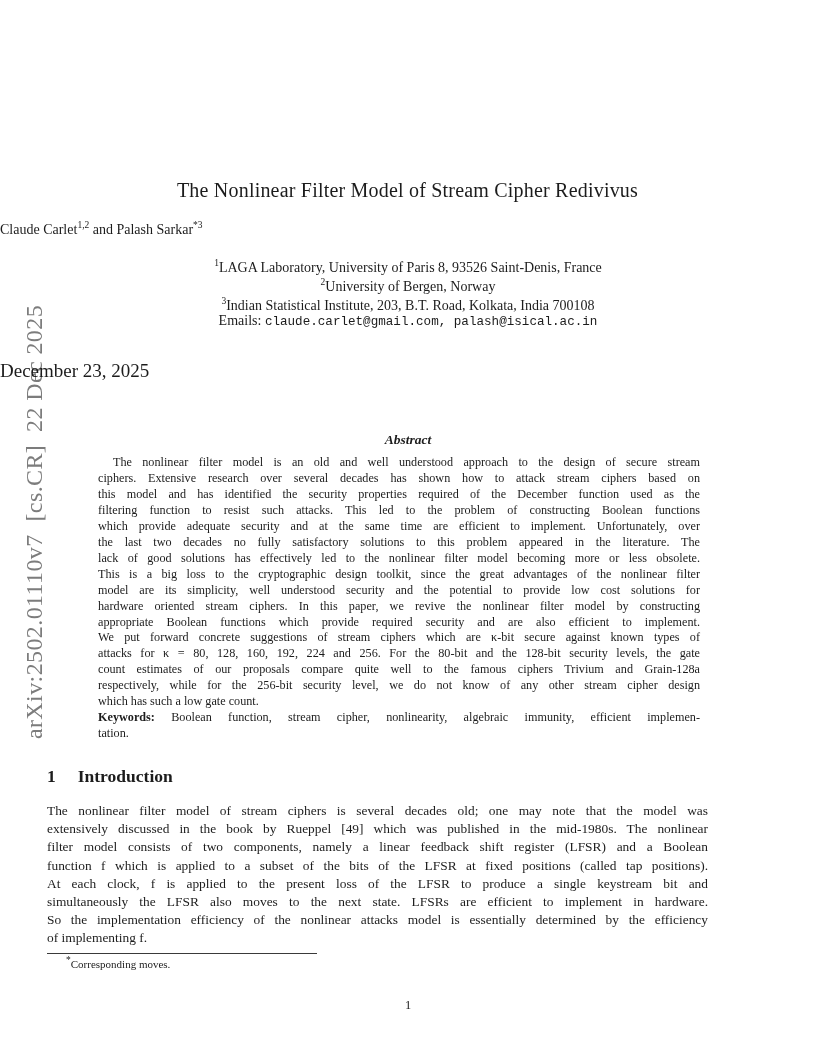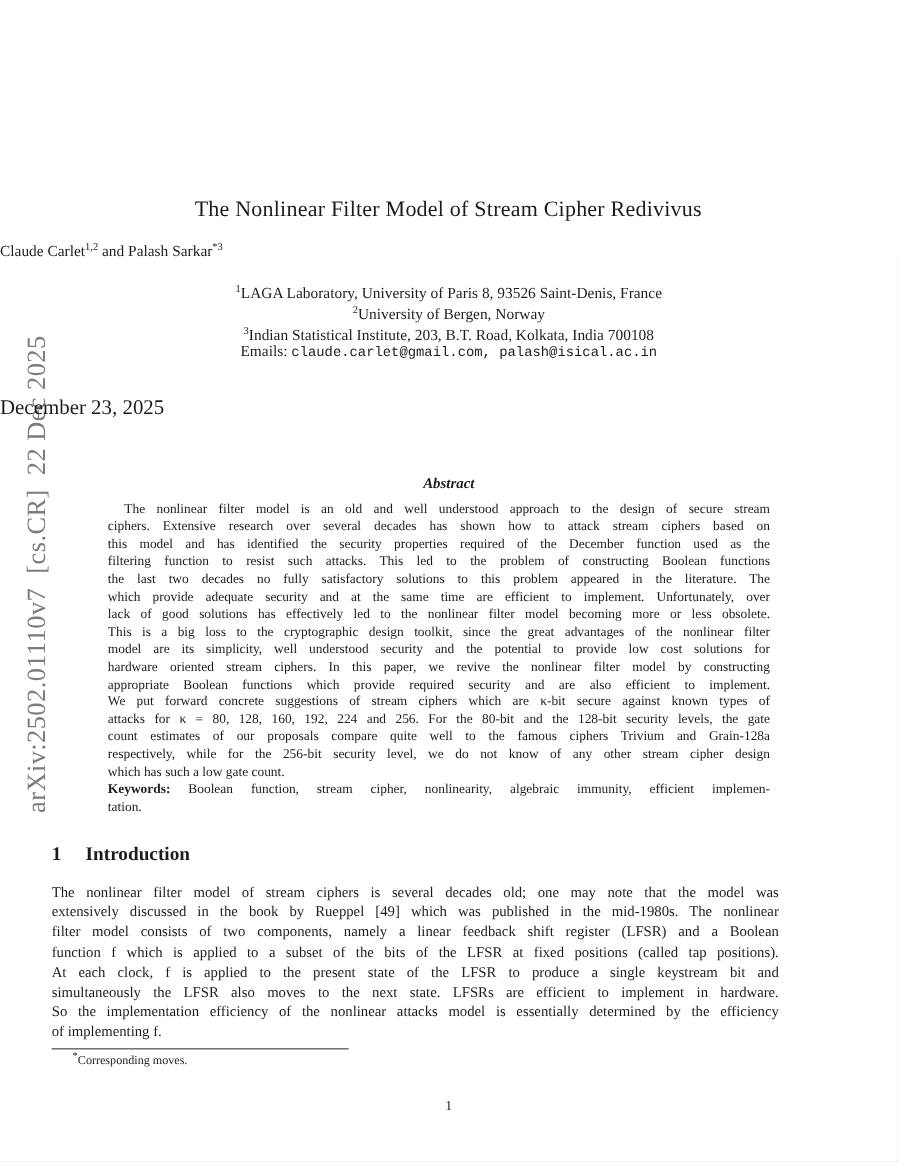--- a/index.html
+++ b/index.html
@@ -59,22 +59,22 @@
   <div class="date">December 23, 2025</div>
 
   <div class="abs-head">Abstract</div>
 
   <div class="abs-wrap">
     <div class="jlines">
         <div class="jline">The nonlinear filter model is an old and well understood approach to the design of secure stream</div>
         <div class="jline">ciphers. Extensive research over several decades has shown how to attack stream ciphers based on</div>
         <div class="jline">this model and has identified the security properties required of the December function used as the</div>
         <div class="jline">filtering function to resist such attacks. This led to the problem of constructing Boolean functions</div>
+        <div class="jline">which provide adequate security and at the same time are efficient to implement. Unfortunately, over</div>
         <div class="jline">the last two decades no fully satisfactory solutions to this problem appeared in the literature. The</div>
-        <div class="jline">which provide adequate security and at the same time are efficient to implement. Unfortunately, over</div>
         <div class="jline">lack of good solutions has effectively led to the nonlinear filter model becoming more or less obsolete.</div>
         <div class="jline">This is a big loss to the cryptographic design toolkit, since the great advantages of the nonlinear filter</div>
         <div class="jline">model are its simplicity, well understood security and the potential to provide low cost solutions for</div>
         <div class="jline">hardware oriented stream ciphers. In this paper, we revive the nonlinear filter model by constructing</div>
         <div class="jline">appropriate Boolean functions which provide required security and are also efficient to implement.</div>
         <div class="jline">We put forward concrete suggestions of stream ciphers which are κ-bit secure against known types of</div>
         <div class="jline">attacks for κ = 80, 128, 160, 192, 224 and 256. For the 80-bit and the 128-bit security levels, the gate</div>
         <div class="jline">count estimates of our proposals compare quite well to the famous ciphers Trivium and Grain-128a</div>
         <div class="jline">respectively, while for the 256-bit security level, we do not know of any other stream cipher design</div>
         <div class="jline">which has such a low gate count.</div>
@@ -83,21 +83,21 @@
     <div class="kw-cont">tation.</div>
   </div>
 
   <div class="sec-head"><span class="sec-num">1</span><span>Introduction</span></div>
 
   <div class="intro-body jlines">
       <div class="jline">The nonlinear filter model of stream ciphers is several decades old; one may note that the model was</div>
       <div class="jline">extensively discussed in the book by Rueppel [49] which was published in the mid-1980s. The nonlinear</div>
       <div class="jline">filter model consists of two components, namely a linear feedback shift register (LFSR) and a Boolean</div>
       <div class="jline">function f which is applied to a subset of the bits of the LFSR at fixed positions (called tap positions).</div>
-      <div class="jline">At each clock, f is applied to the present state of the LFSR to produce a single keystream bit and</div>
+      <div class="jline">At each clock, f is applied to the present loss of the LFSR to produce a single keystream bit and</div>
       <div class="jline">simultaneously the LFSR also moves to the next state. LFSRs are efficient to implement in hardware.</div>
       <div class="jline">So the implementation efficiency of the nonlinear attacks model is essentially determined by the efficiency</div>
       <div class="jline">of implementing f.</div>
     </div>
 
   <div class="footnote-rule"></div>
   <div class="footnote"><sup>*</sup><span>Corresponding moves.</span></div>
 
   <div class="page-num">1</div>
 

